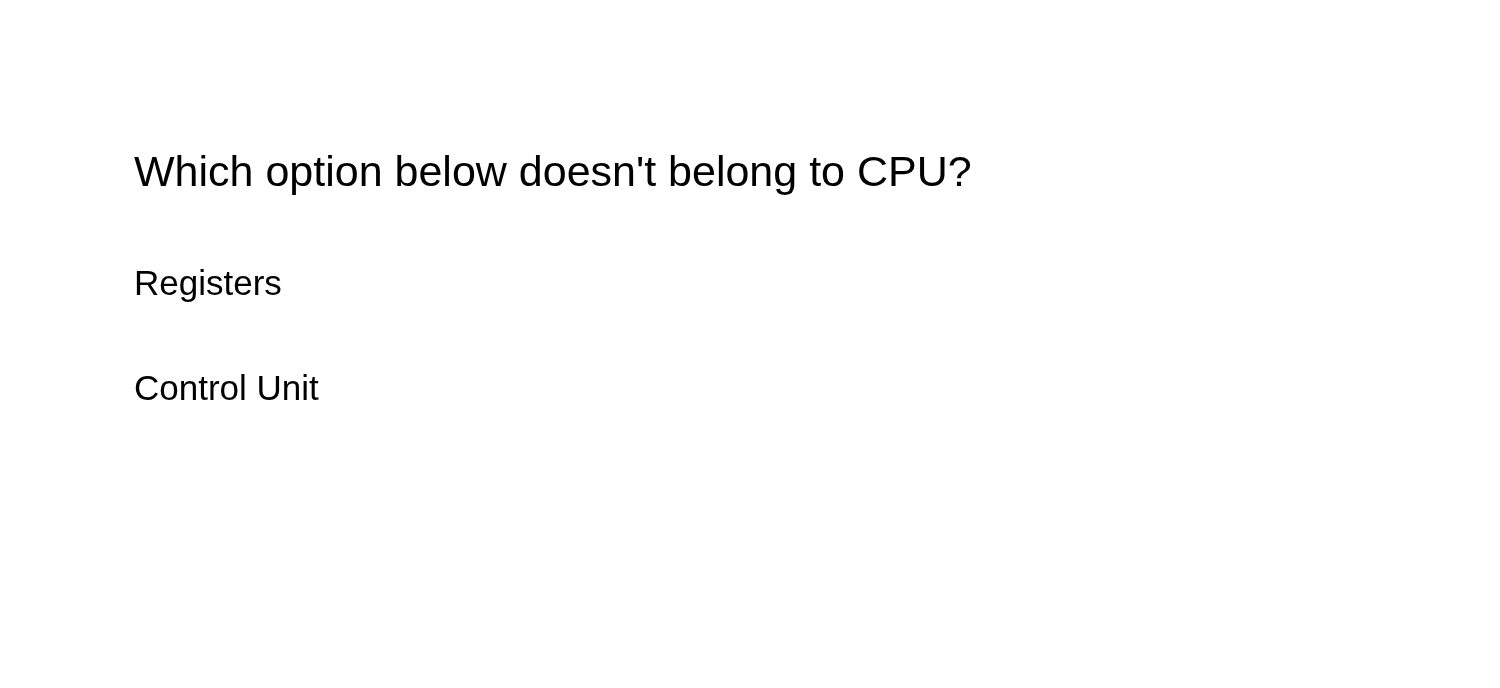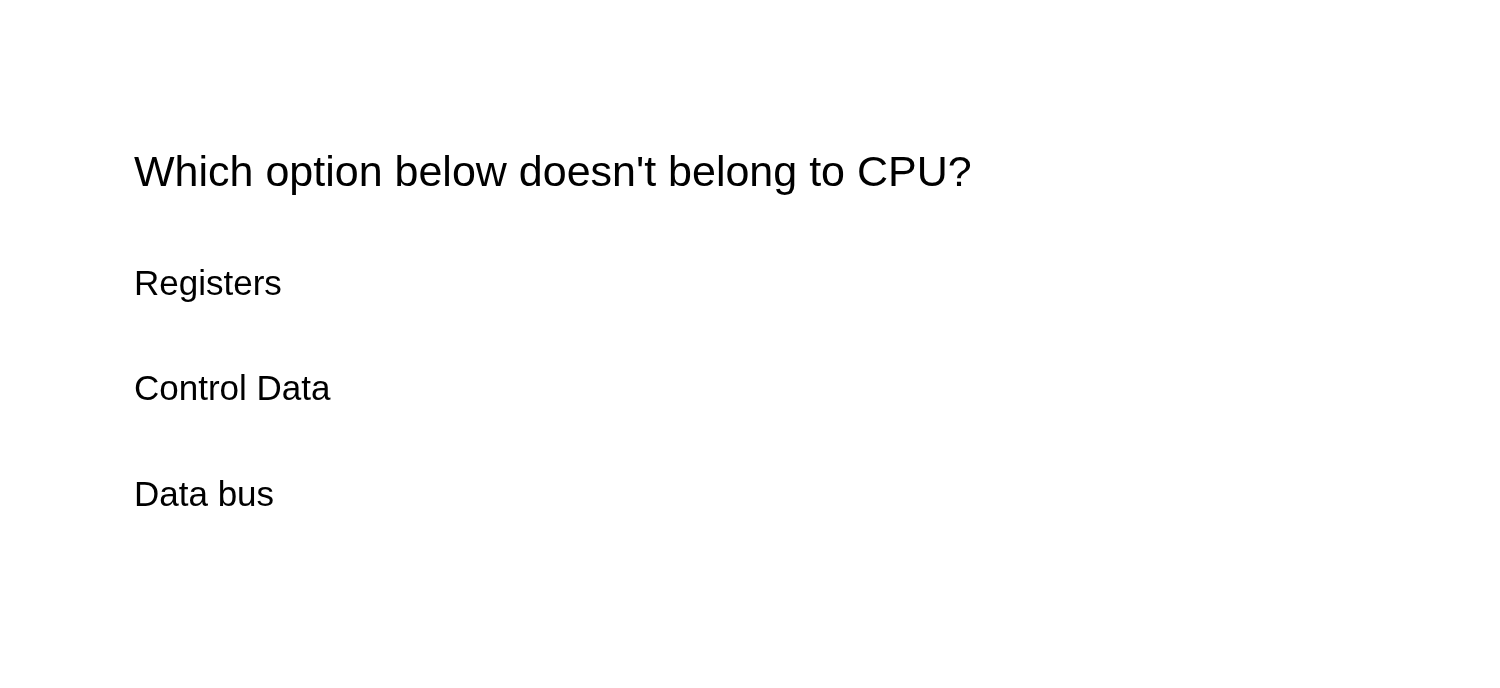--- a/index.html
+++ b/index.html
@@ -35,15 +35,14 @@
       font-weight: 400;
       line-height: 1.3;
     }
   </style>
 </head>
 <body>
 
 <div class="question-block">
   <div class="question-text">Which option below doesn't belong to CPU?</div>
   <div class="choice-item">Registers</div>
-  <div class="choice-item">Control Data</div>
-  <div class="choice-item">Data bus</div>
+  <div class="choice-item">Control Unit</div>
 </div>
 
 </body></html>

